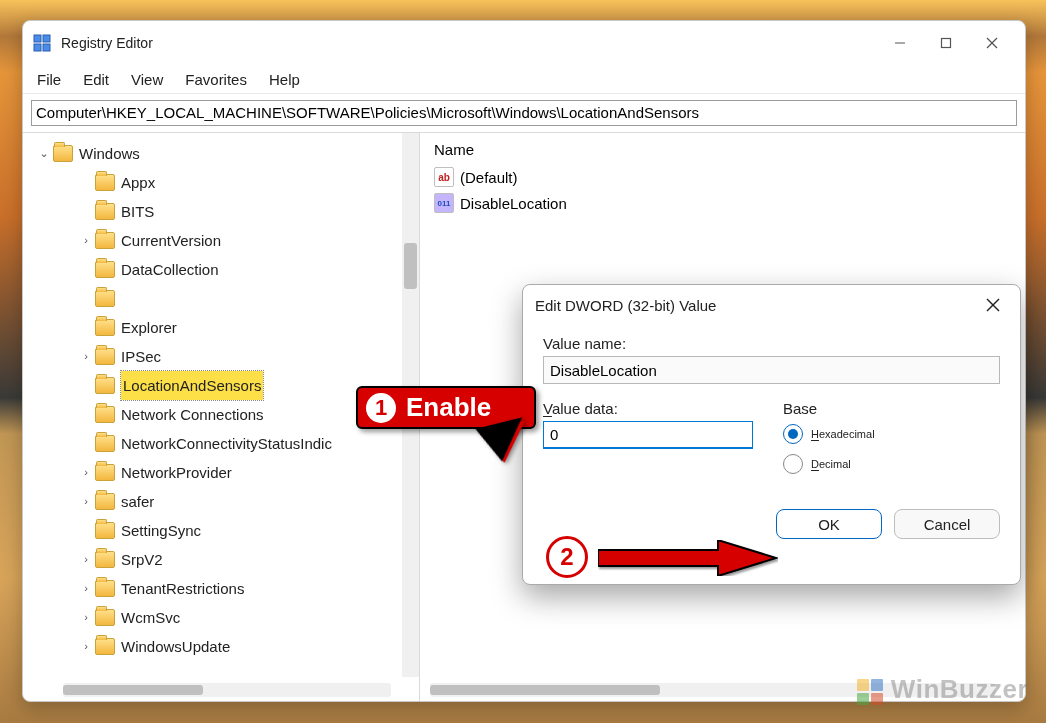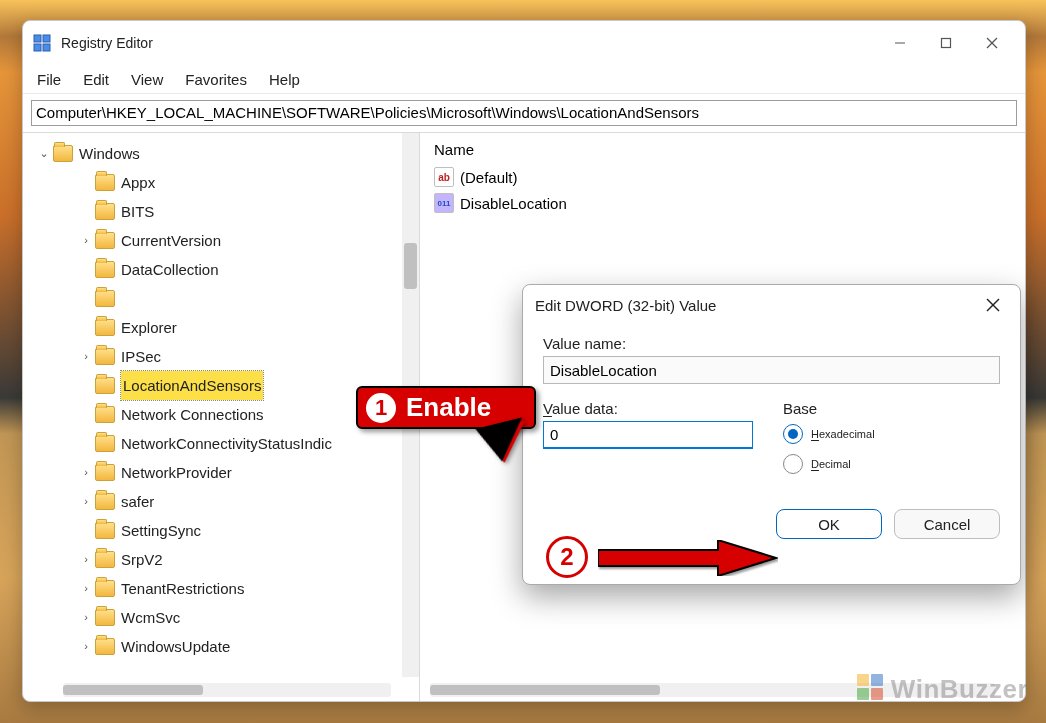--- a/index.html
+++ b/index.html
@@ -391,21 +391,21 @@
   }
   .watermark {
     position: absolute;
     right: 18px;
     bottom: 18px;
     font-size: 26px;
     font-weight: 700;
     color: rgba(120,120,120,0.45);
     letter-spacing: 0.5px;
     display: flex;
-    align-items: flex-start;
+    align-items: flex-end;
     gap: 8px;
   }
   .watermark .logo {
     width: 26px;
     height: 26px;
     position: relative;
   }
   .watermark .logo span {
     position: absolute;
     width: 12px;

